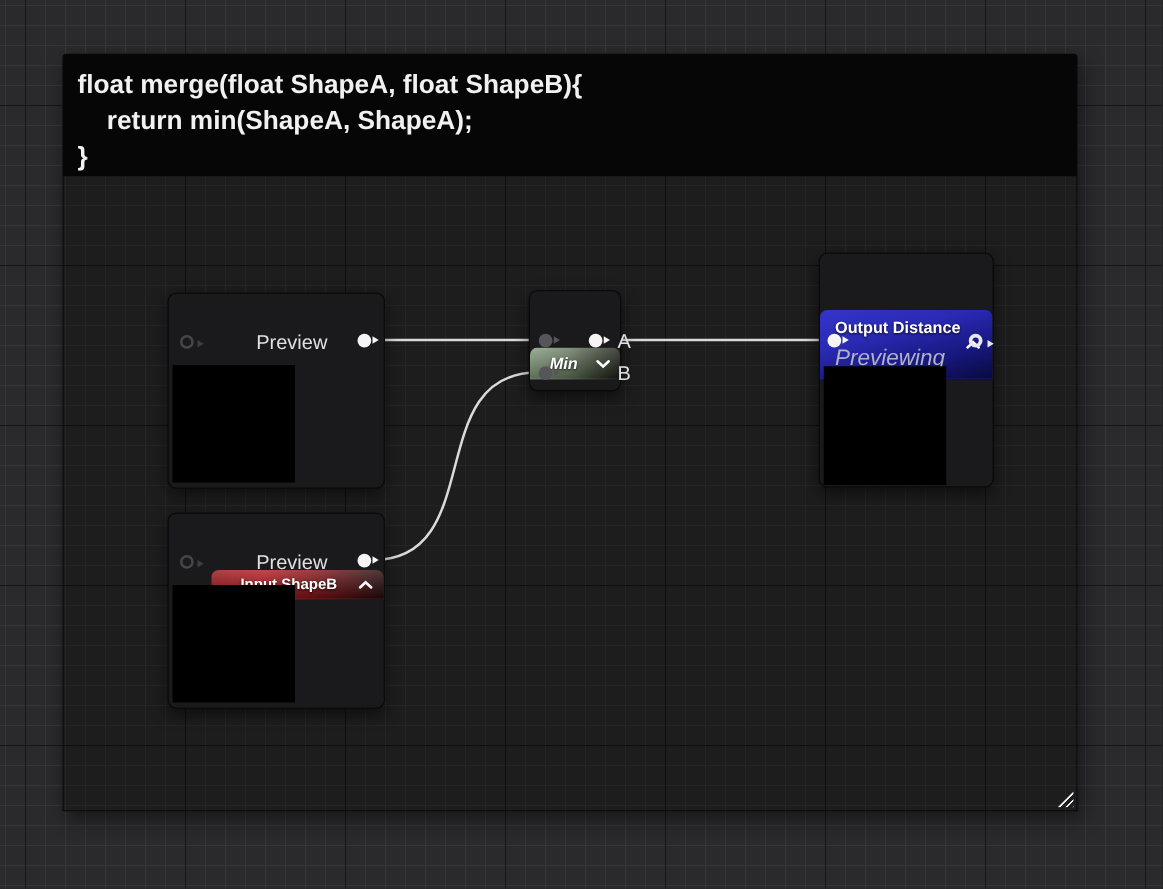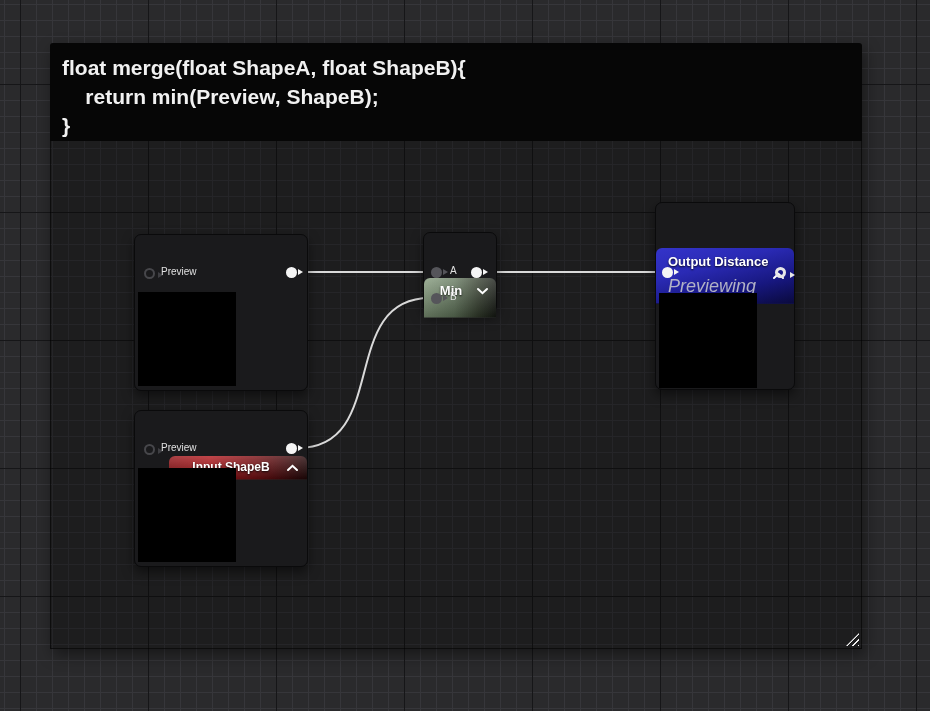--- a/index.html
+++ b/index.html
@@ -43,23 +43,23 @@
                 text-shadow:0 1px 2px rgba(0,0,0,0.85); }
 
   .node-a   { left:134px; top:234px; width:174px; height:157px; }
   .node-b   { left:134px; top:410px; width:174px; height:157px;padding-left:34px; }
   .node-min { left:423px; top:232px; width:74px;  height:81px;  }
   .node-out { left:655px; top:202px; width:140px; height:188px; }
 
   .hdr-red   { height:24px; background:
                  linear-gradient(180deg, rgba(255,255,255,0.20), rgba(0,0,0,0.30)),
                  linear-gradient(90deg, #971317 0%, #b2181d 30%, #7c1014 62%, #230809 100%); }
-  .hdr-green { height:40px; background:
+  .hdr-green { height:26px; background:
                  linear-gradient(180deg, rgba(255,255,255,0.22), rgba(0,0,0,0.28)),
-                 linear-gradient(90deg, #839a7b 0%, #64795e 42%, #353f2e 75%, #161a14 100%); }
+                 linear-gradient(90deg, #839a7b 0%, #64795e 42%, #353f2e 75%, #161a14 100%); font-style: italic; }
   .hdr-blue  { height:56px; background:
                  linear-gradient(165deg, #3434ca 0%, #2a2ab4 35%, #17177f 70%, #0a0a3e 100%); }
 
   .hdr-red .node-title   { line-height:23px; text-align:center; padding:0 22px 0 8px; }
   .hdr-green .node-title { line-height:25px; text-align:center; padding:0 24px 0 6px; font-size:13px; }
   .hdr-blue .node-title  { position:absolute; left:12px; top:6px; font-size:13px; }
   .node-subtitle { position:absolute; left:12px; bottom:6px; font-style:italic;
                    font-size:18px; color:#b2b2c6; }
 
   .collapse-btn { position:absolute; width:13px; height:8px; cursor:pointer; }
@@ -71,21 +71,21 @@
   
   .pin { position:absolute; width:11px; height:11px; border-radius:50%; }
   .pin::after { content:""; position:absolute; left:12px; top:2px; width:0; height:0;
                 border-top:3.5px solid transparent; border-bottom:3.5px solid transparent;
                 border-left:5px solid currentColor; }
   .pin-white  { background:#f5f5f5; color:#f5f5f5; }
   .pin-hollow-white { border:3px solid #e8e8e8; background:transparent; color:#e8e8e8; }
   .pin-dark   { background:#55555a; color:#55555a; }
   .pin-hollow-dark { border:2.5px solid #47474b; background:transparent; color:#3e3e42; }
 
-  .pin-label { position:absolute; font-size:10px; color:#e0e0e0; }
+  .pin-label { position:absolute; font-size:16px; color:#e0e0e0;margin-left:44px; }
 
   
   .node-a .pin-preview, .node-b .pin-preview { left:9px;  top:33px; }
   .node-a .preview-label, .node-b .preview-label { left:26px; top:31px; }
   .node-a .pin-out, .node-b .pin-out { left:151px; top:32px; }
 
   .node-min .pin-a   { left:7px;  top:34px; }
   .node-min .pin-b   { left:7px;  top:60px; }
   .node-min .label-a { left:26px; top:32px; }
   .node-min .label-b { left:26px; top:58px; }
@@ -100,21 +100,21 @@
   .node-out .preview-box { top:90px; height:95px; }
 </style>
 </head>
 <body>
 
 <div class="canvas">
 
   <div class="comment">
     <div class="comment-title">
       <div class="code-line">float merge(float ShapeA, float ShapeB){</div>
-      <div class="code-line">    return min(Preview, ShapeB);</div>
+      <div class="code-line">    return min(ShapeA, ShapeA);</div>
       <div class="code-line">}</div>
     </div>
     <div class="comment-body">
       <div class="resize-handle"></div>
     </div>
   </div>
 
   <svg class="wires" width="930" height="711">
     <path d="M 298 272 L 431 272"></path>
     <path d="M 482 272 L 662 272"></path>

